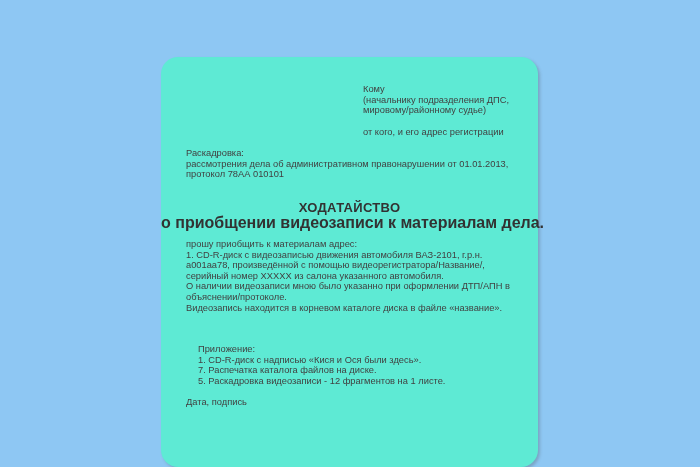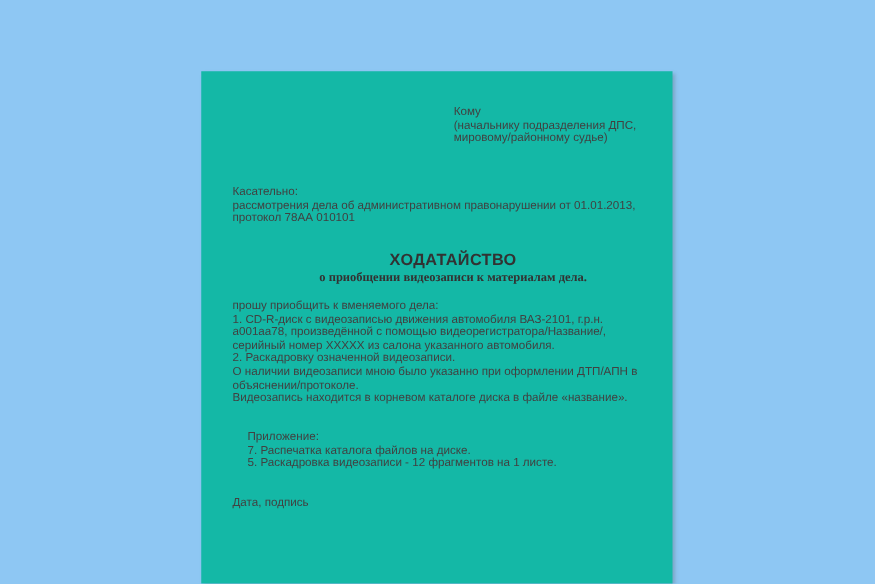--- a/index.html
+++ b/index.html
@@ -29,65 +29,66 @@
     line-height: 10.6px;
     font-weight: 400;
   }
 
   .line { white-space: nowrap; }
 
   .addressee   { left: 202px; top: 27px; }
   .from        { left: 202px; top: 70px; }
   .regarding   { left: 25px;  top: 91px; }
 
-  .title-block { left: 0; width: 100%; top: 143px; text-align: center; color: #323232; margin-left: 13px; }
+  .title-block { left: 0; width: 100%; top: 143px; text-align: center; color: #323232; }
   .doc-title    { font-size: 13px;   line-height: 15px; font-weight: 700; letter-spacing: 0.3px; white-space: nowrap; }
-  .doc-subtitle { font-size: 10px; line-height: 15px; font-weight: 700; white-space: nowrap; font-family: Liberation Serif, serif; }
+  .doc-subtitle { font-size: 16px; line-height: 15px; font-weight: 700; white-space: nowrap; }
 
   .body-block  { left: 25px; top: 182px; }
   .attachments { left: 37px; top: 287px; }
   .signature   { left: 25px; top: 340px; }
 </style>
 </head>
 <body style="background: rgb(142, 199, 243);">
 
 <div class="stage" style="background: rgb(142, 199, 243);">
-  <div class="paper" style="background: #14b8a6;">
+  <div class="paper" style="background: #5eead4; border-radius: 17px;">
 
     <div class="block addressee">
       <div class="line">Кому</div>
       <div class="line">(начальнику подразделения ДПС,</div>
       <div class="line">мировому/районному судье)</div>
     </div>
 
+    <div class="block from line">от кого, и его адрес регистрации</div>
 
     <div class="block regarding">
-      <div class="line">Касательно:</div>
+      <div class="line">Раскадровка:</div>
       <div class="line">рассмотрения дела об административном правонарушении от 01.01.2013,</div>
       <div class="line">протокол 78АА 010101</div>
     </div>
 
     <div class="block title-block">
       <div class="doc-title">ХОДАТАЙСТВО</div>
       <div class="doc-subtitle">о приобщении видеозаписи к материалам дела.</div>
     </div>
 
     <div class="block body-block">
-      <div class="line">прошу приобщить к вменяемого дела:</div>
+      <div class="line">прошу приобщить к материалам адрес:</div>
       <div class="line">1. CD-R-диск с видеозаписью движения автомобиля ВАЗ-2101, г.р.н.</div>
       <div class="line">а001аа78, произведённой с помощью видеорегистратора/Название/,</div>
       <div class="line">серийный номер ХХХХХ из салона указанного автомобиля.</div>
-      <div class="line">2. Раскадровку означенной видеозаписи.</div>
       <div class="line">О наличии видеозаписи мною было указанно при оформлении ДТП/АПН в</div>
       <div class="line">объяснении/протоколе.</div>
       <div class="line">Видеозапись находится в корневом каталоге диска в файле «название».</div>
     </div>
 
     <div class="block attachments">
       <div class="line">Приложение:</div>
+      <div class="line">1. CD-R-диск с надписью «Кися и Ося были здесь».</div>
       <div class="line">7. Распечатка каталога файлов на диске.</div>
       <div class="line">5. Раскадровка видеозаписи - 12 фрагментов на 1 листе.</div>
     </div>
 
     <div class="block signature line">Дата, подпись</div>
 
   </div>
 </div>
 
 </body></html>

